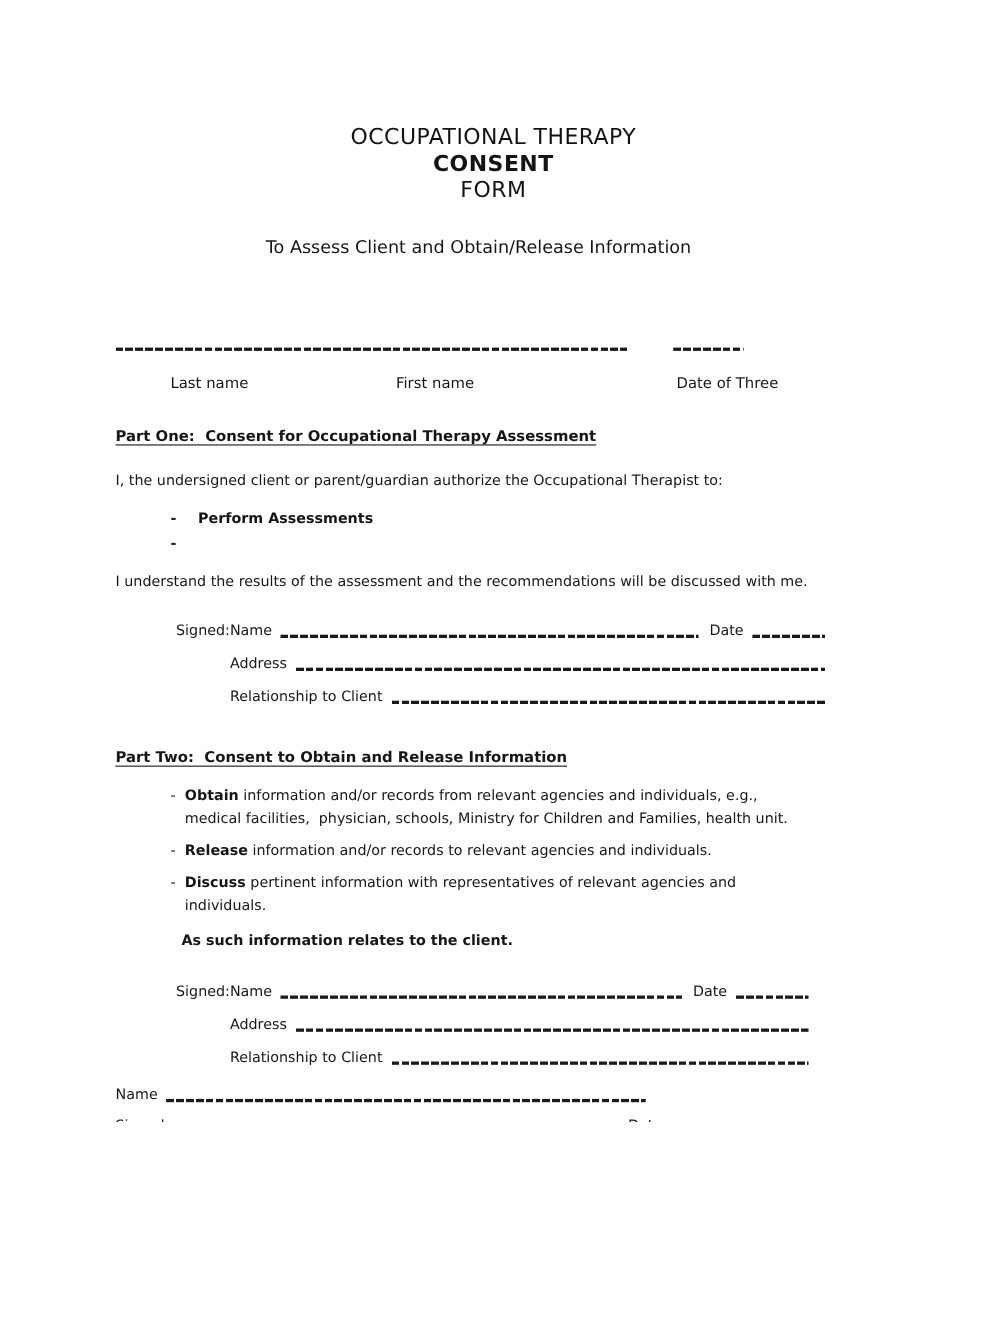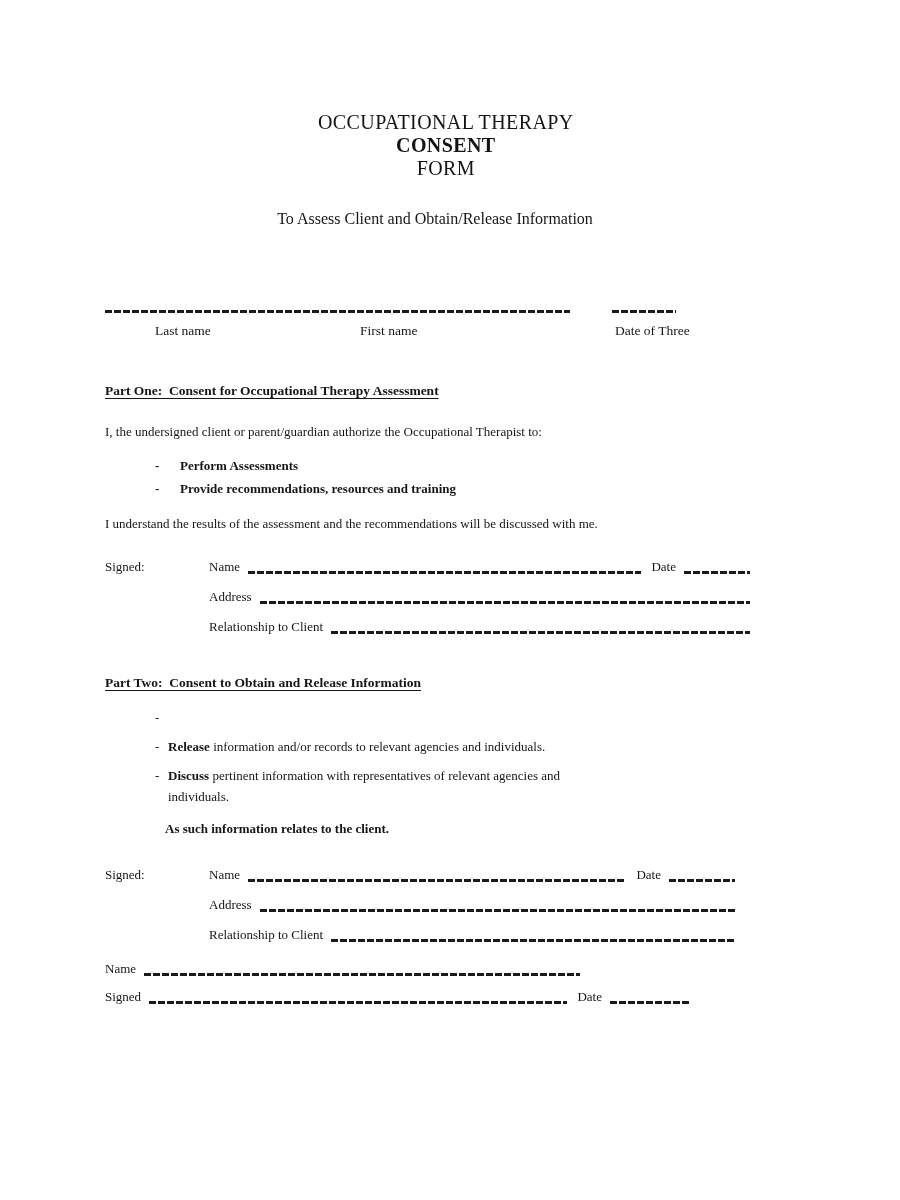--- a/index.html
+++ b/index.html
@@ -9,21 +9,20 @@
     font-family: "DejaVu Sans", "Liberation Sans", sans-serif;
     color: #161616;
     -webkit-font-smoothing: antialiased;
   }
   .page {
     position: relative;
     width: 900px; height: 1020px;
     padding: 88px 0 2px 105px;
     box-sizing: border-box;
     overflow: hidden;
-    font-family: Liberation Serif, serif;
   }
   h2, p { margin: 0; padding: 0; }
 
   .title {
     width: 660px;
     text-align: center;
     font-size: 20px;
     font-weight: 500;
     letter-spacing: 0.4px;
     color: #141414;
@@ -45,21 +44,21 @@
     margin-bottom: 1px;
     background: repeating-linear-gradient(90deg, #1a1a1a 0 7px, rgba(0,0,0,0) 7px 9px);
   }
 
   .name-block { margin-top: 70px; }
   .lines-row { display: flex; align-items: flex-end; height: 16px; }
   .l-main { width: 465px; }
   .l-gap  { width: 42px; height: 1px; }
   .l-dob  { width: 64px; }
   .labels-row { position: relative; height: 18px; margin-top: 5px; font-size: 13.5px; }
-  .labels-row span { position: absolute; top: 4px; }
+  .labels-row span { position: absolute; top: 16px; }
   .lab-last  { left: 50px; }
   .lab-first { left: 255px; }
   .lab-dob   { left: 510px; }
 
   .part-h {
     margin-top: 46px;
     font-size: 13.5px;
     font-weight: bold;
     text-decoration: underline;
     text-underline-offset: 3px;
@@ -77,21 +76,21 @@
     margin: 2px 0 0 50px;
     font-size: 13px; line-height: 21px;
     font-weight: bold;
   }
   .b1.first { margin-top: 14px; }
   .b1 .dash { width: 25px; }
 
   .note1 { font-size: 13px; font-weight: bold; margin: 18px 0 0 75px; }
   .statement { margin-top: 16px; }
 
-  .sigblock { font-size: 13px; }
+  .sigblock { font-size: 13px; text-align: right; }
   .sigblock.p1 { width: 645px; margin-top: 24px; }
   .sigblock.p2 { width: 630px; margin-top: 28px; }
   .sigrow { display: flex; align-items: flex-end; height: 18px; margin-top: 12px; }
   .sigrow.first { margin-top: 0; }
   .sig-col { width: 104px; flex: 0 0 104px; }
   .lbl { margin-right: 8px; white-space: nowrap; }
   .grow { flex: 1; }
   .date-lbl { margin-left: 10px; margin-right: 8px; }
   .w-date { width: 66px; flex: 0 0 66px; }
 
@@ -140,21 +139,20 @@
 
   <h2 class="part-h">Part One:  Consent for Occupational Therapy Assessment</h2>
   <p class="para intro">I, the undersigned client or parent/guardian authorize the Occupational Therapist to:</p>
 
   <div class="b1 first">
     <span class="dash">-</span>
     <span>Perform Assessments</span>
   </div>
   <div class="b1">
     <span class="dash">-</span>
-    <span>Provide recommendations, resources and training</span>
   </div>
 
   <p class="para statement">I understand the results of the assessment and the recommendations will be discussed with me.</p>
 
   <div class="sigblock p1">
     <div class="sigrow first">
       <span class="sig-col">Signed:</span>
       <span class="lbl">Name</span>
       <span class="fill grow"></span>
       <span class="lbl date-lbl">Date</span>
@@ -169,20 +167,22 @@
       <span class="sig-col"></span>
       <span class="lbl">Relationship to Client</span>
       <span class="fill grow"></span>
     </div>
   </div>
 
   <h2 class="part-h p2">Part Two:  Consent to Obtain and Release Information</h2>
 
   <div class="b2 first">
     <span class="dash">-</span>
+    <span class="btext"><b>Obtain</b><span> information and/or records from relevant agencies and individuals, e.g.,
+medical facilities,  physician, schools, Ministry for Children and Families, health unit.</span></span>
   </div>
   <div class="b2">
     <span class="dash">-</span>
     <span class="btext"><b>Release</b><span> information and/or records to relevant agencies and individuals.</span></span>
   </div>
   <div class="b2">
     <span class="dash">-</span>
     <span class="btext"><b>Discuss</b><span> pertinent information with representatives of relevant agencies and
 individuals.</span></span>
   </div>

